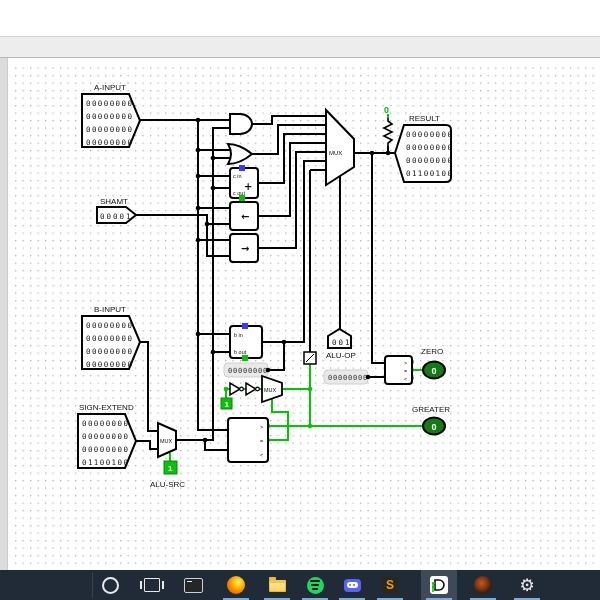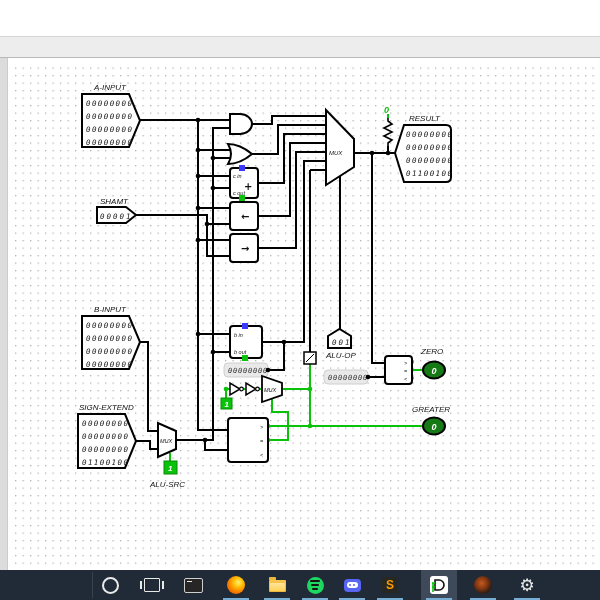--- a/index.html
+++ b/index.html
@@ -1,21 +1,21 @@
 <!DOCTYPE html>
 <html><head>
 <meta charset="utf-8">
 <style>
   html,body{margin:0;padding:0;}
   .screen{position:relative;width:600px;height:600px;overflow:hidden;background:#fff;
           font-family:"Liberation Sans",sans-serif;}
   .titlebar{position:absolute;left:0;top:0;width:600px;height:36px;background:#ffffff;}
   .toolbar{position:absolute;left:0;top:36px;width:600px;height:22px;background:#ededed;
            border-top:1px solid #d6d6d6;border-bottom:1px solid #b9b9b9;box-sizing:border-box;}
-  .canvas{position:absolute;left:0;top:58px;width:600px;height:512px;background:#ffffff;font-style:italic;}
+  .canvas{position:absolute;left:0;top:58px;width:600px;height:512px;background:#ffffff;}
   .leftband{position:absolute;left:0;top:58px;width:8px;height:512px;background:#dcdcdc;border-right:1px solid #cccccc;box-sizing:border-box;}
   svg text{user-select:none;}
   .lbl{font-family:"Liberation Sans",sans-serif;font-size:8px;fill:#111;}
   .digits{font-family:"DejaVu Sans Mono",monospace;font-size:7.5px;letter-spacing:1.4px;fill:#111;}
   .digits-s{font-family:"DejaVu Sans Mono",monospace;font-size:7.5px;letter-spacing:2px;fill:#111;}
   .probe-digits{font-family:"DejaVu Sans Mono",monospace;font-size:7px;letter-spacing:0.8px;fill:#333;}
   .tiny{font-family:"Liberation Sans",sans-serif;font-size:5.5px;fill:#111;}
   .muxlbl{font-family:"Liberation Sans",sans-serif;font-size:6px;fill:#111;}
   .sym{font-family:"DejaVu Sans",sans-serif;font-size:10px;font-weight:bold;fill:#111;}
   .ledtxt{font-family:"Liberation Sans",sans-serif;font-size:9px;font-weight:bold;fill:#ffffff;}

